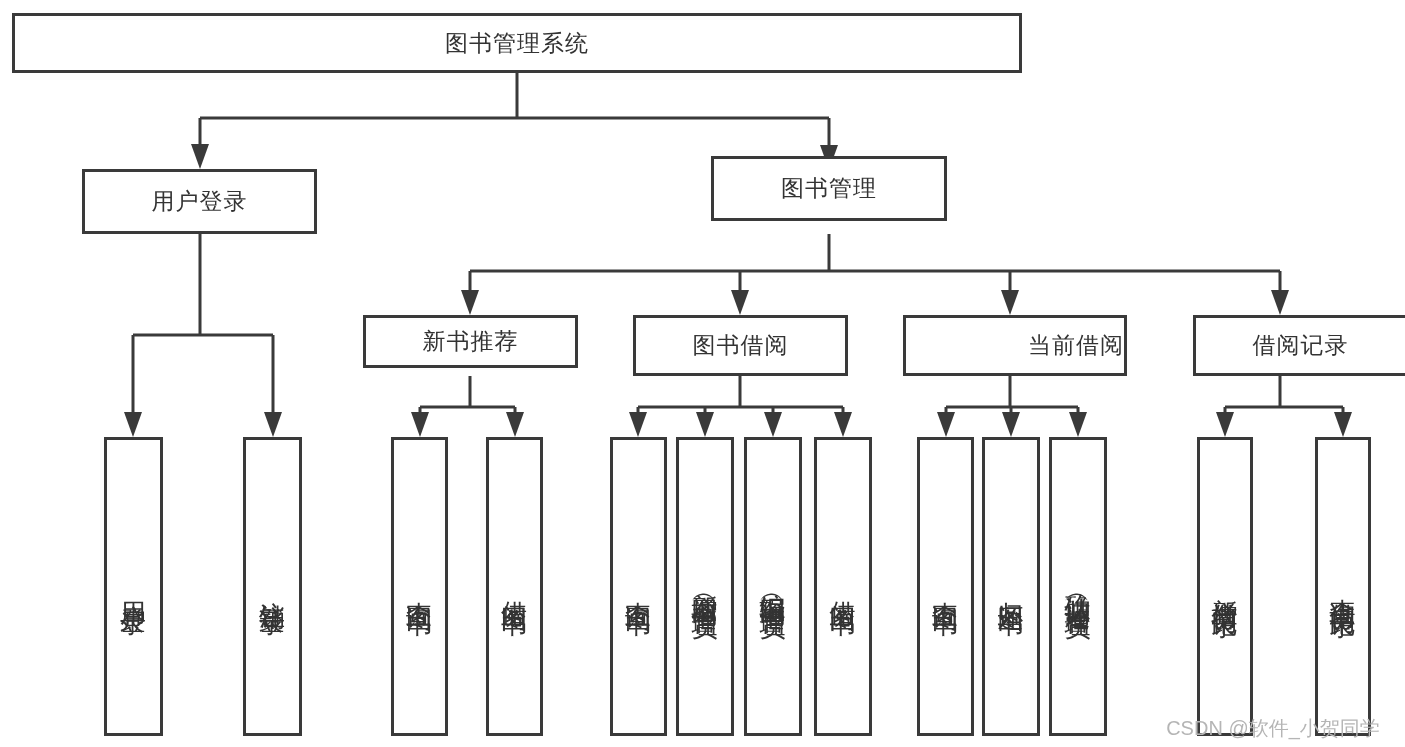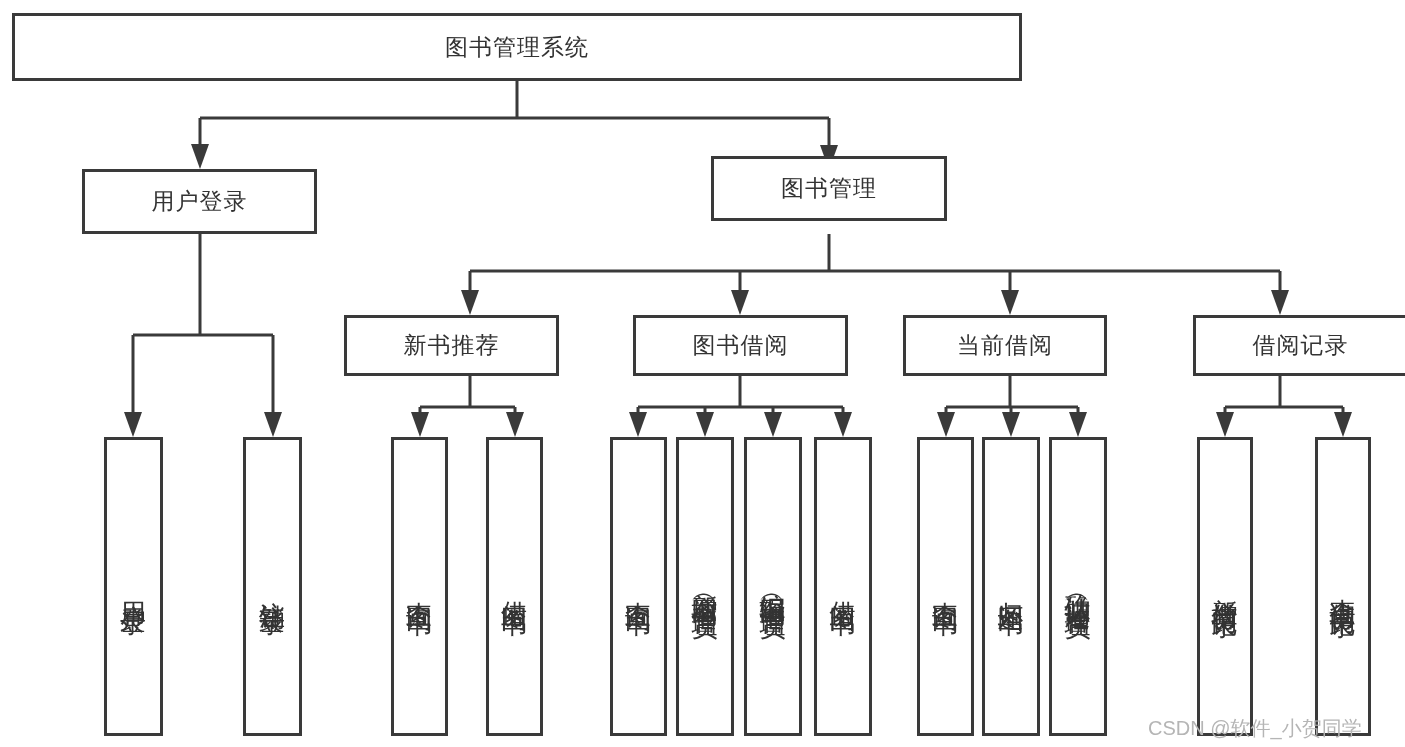--- a/index.html
+++ b/index.html
@@ -51,21 +51,21 @@
     text-orientation: upright;
     font-size: 26px;
     letter-spacing: 3px;
     line-height: 1;
   }
   .watermark {
     position: absolute;
     top: 715px;
     left: 1148px;
     width: 250px;
-    text-align: left;
+    text-align: center;
     font-size: 20px;
     color: #b5b5b5;
     z-index: 3;
     white-space: nowrap;
   }
 </style>
 </head>
 <body>
 
 <div class="stage">
@@ -99,38 +99,38 @@
     <path d="M1010,376 V407 M946,407 H1078 M946,407 V418 M1011,407 V418 M1078,407 V418"></path>
     <polygon points="937,412 955,412 946,437"></polygon>
     <polygon points="1002,412 1020,412 1011,437"></polygon>
     <polygon points="1069,412 1087,412 1078,437"></polygon>
 
     <path d="M1280,376 V407 M1225,407 H1343 M1225,407 V418 M1343,407 V418"></path>
     <polygon points="1216,412 1234,412 1225,437"></polygon>
     <polygon points="1334,412 1352,412 1343,437"></polygon>
   </svg>
 
-  <div class="node horiz" style="left:12px; top:13px; width:1010px; height:68px;">
+  <div class="node horiz" style="left:12px; top:13px; width:1010px; height:60px;">
     <span>图书管理系统</span>
   </div>
 
   <div class="node horiz" style="left:82px; top:169px; width:235px; height:65px;">
     <span>用户登录</span>
   </div>
   <div class="node horiz" style="left:711px; top:156px; width:236px; height:65px;">
     <span>图书管理</span>
   </div>
 
-  <div class="node horiz" style="left:344px; top:315px; width:215px; height:61px;">
+  <div class="node horiz" style="left:363px; top:315px; width:215px; height:53px;">
     <span>新书推荐</span>
   </div>
   <div class="node horiz" style="left:633px; top:315px; width:215px; height:61px;">
     <span>图书借阅</span>
   </div>
-  <div class="node horiz" style="left:903px; top:315px; width:204px; height:61px;">
+  <div class="node horiz" style="left:903px; top:315px; width:224px; height:61px;justify-content:flex-end;">
     <span>当前借阅</span>
   </div>
   <div class="node horiz" style="left:1173px; top:315px; width:215px; height:61px;margin-left:20px;">
     <span>借阅记录</span>
   </div>
 
   <div class="node vert" style="left:104px; top:437px; width:59px; height:299px;">
     <span>用户登录</span>
   </div>
   <div class="node vert" style="left:243px; top:437px; width:59px; height:299px;">

